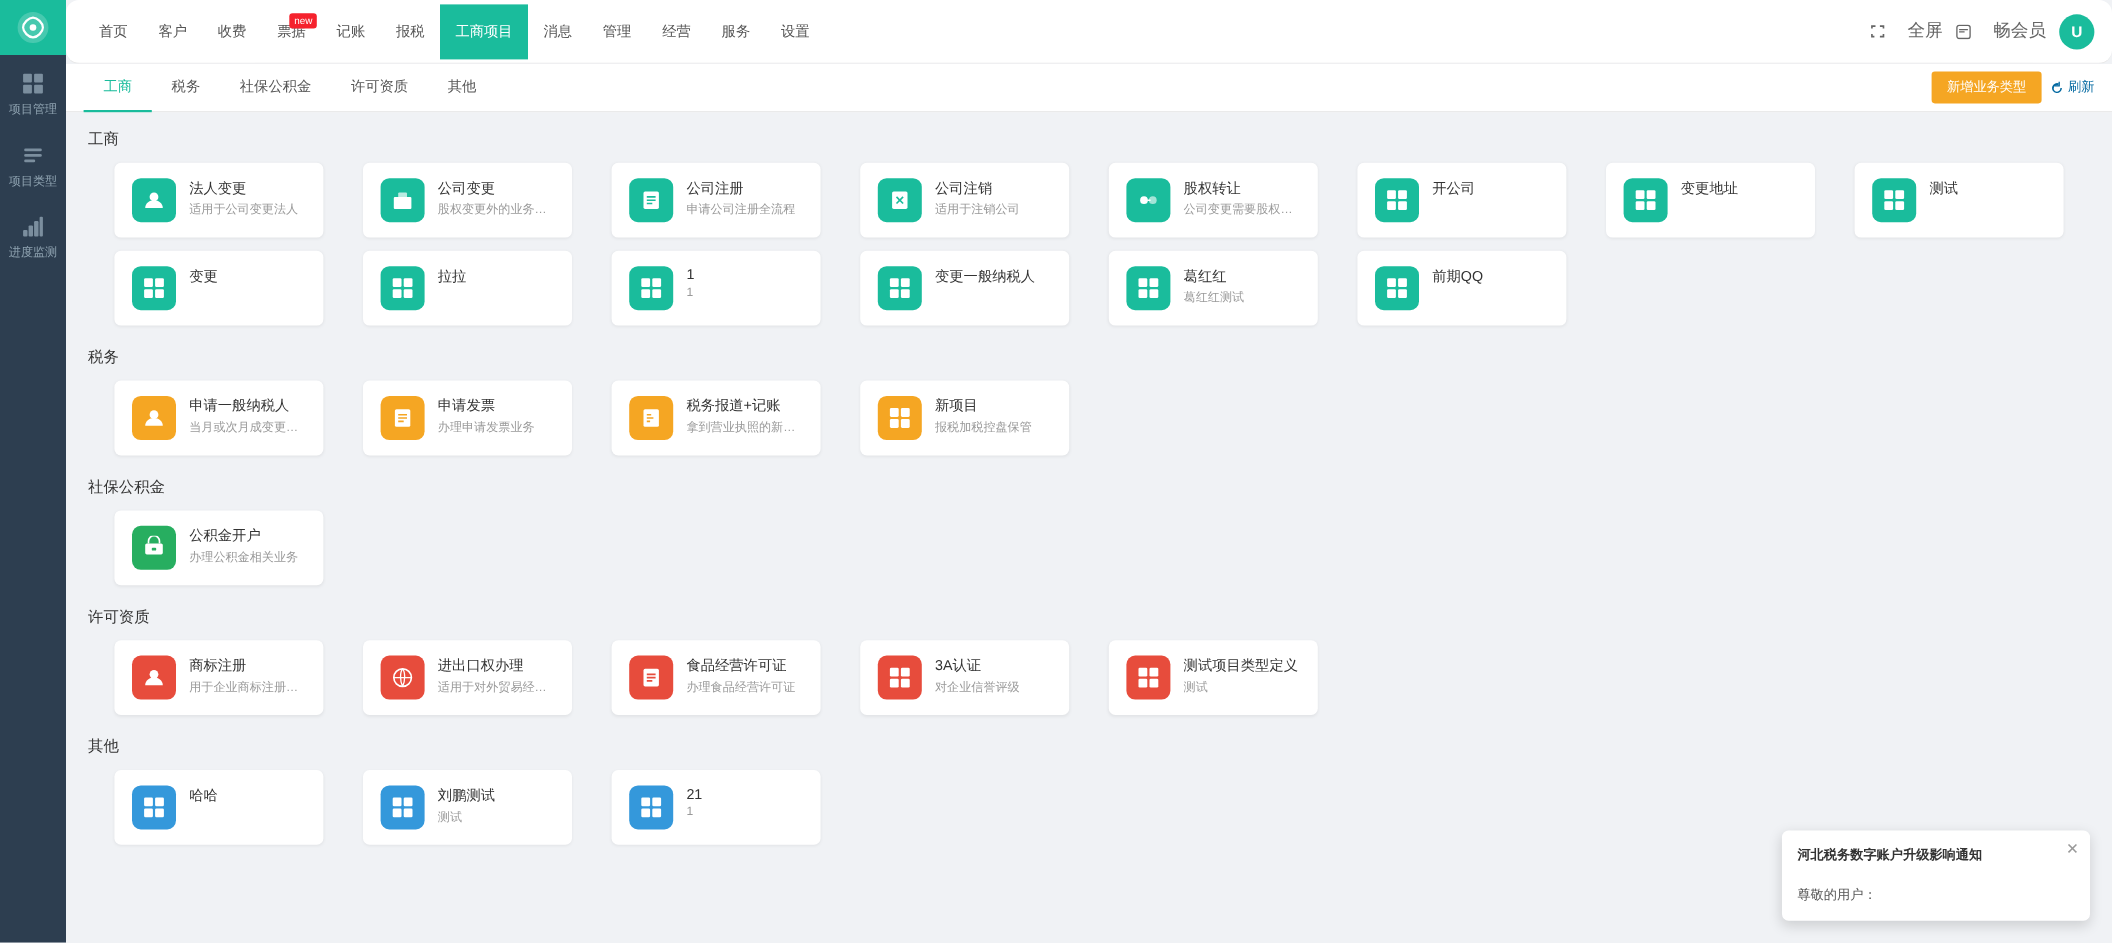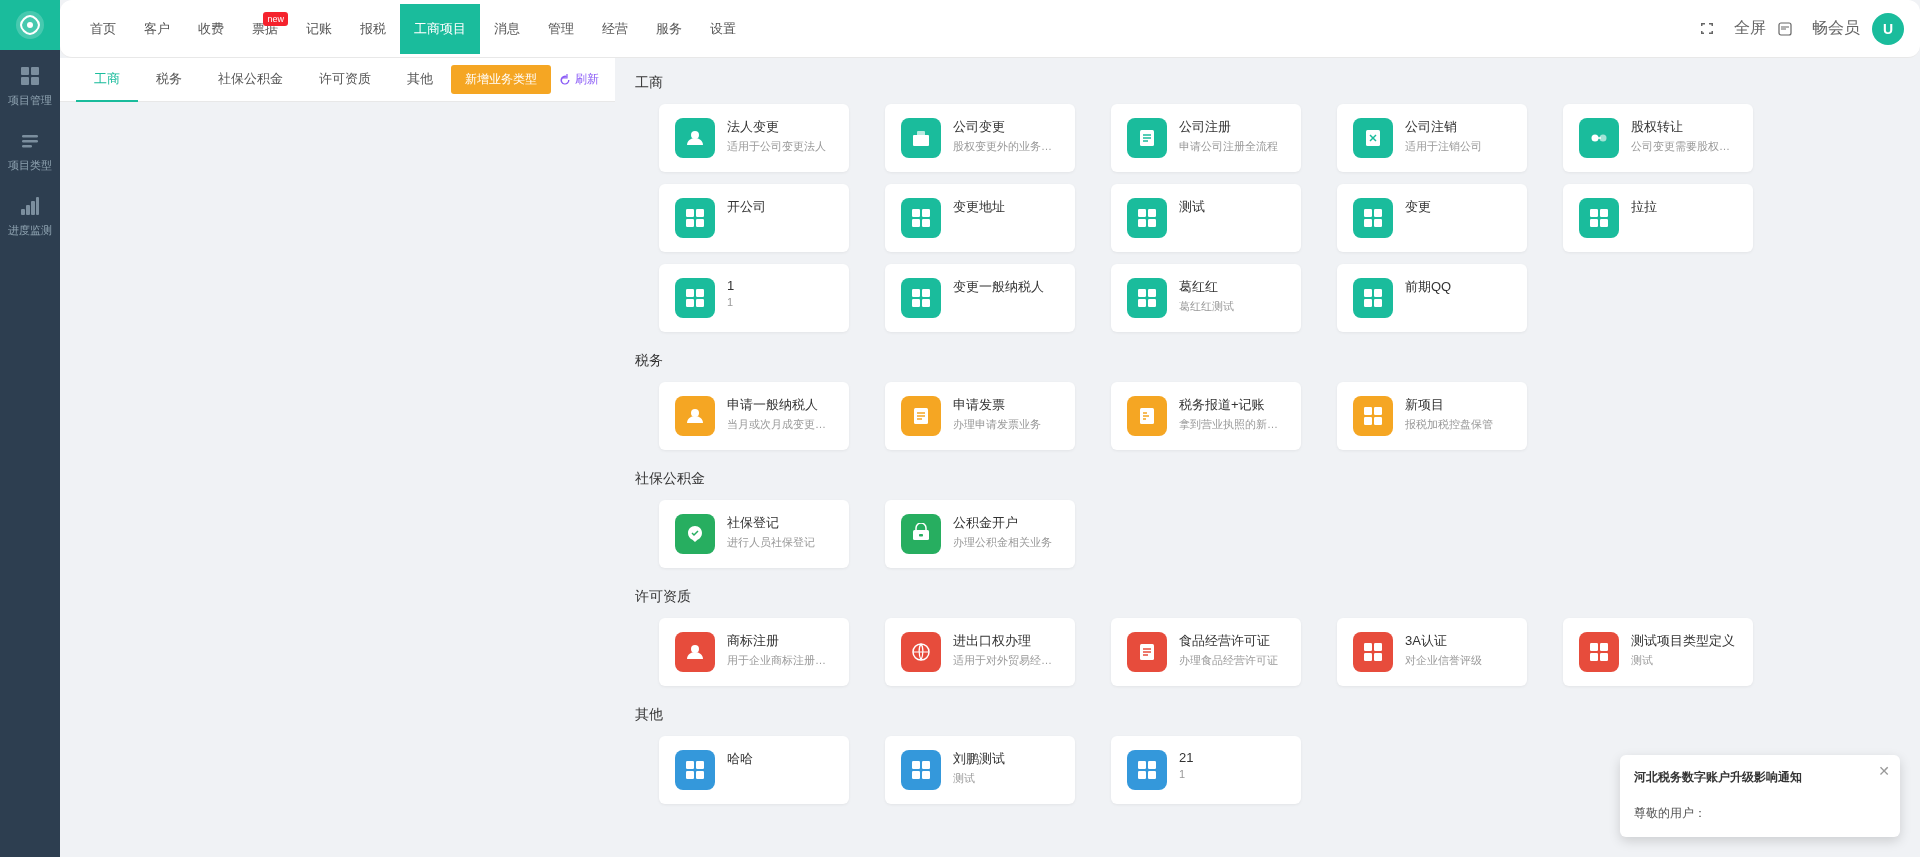--- a/index.html
+++ b/index.html
@@ -109,21 +109,21 @@
     .content-area {
       flex: 1;
       display: flex;
       overflow: hidden;
     }
 
     
     .page {
       flex: 1;
       display: flex;
-      flex-direction: row;
+      flex-direction: column;
       overflow: hidden;
     }
 
     
     .tabs-bar {
       background: #fff;
       border-bottom: 1px solid #e8e8e8;
       display: flex;
       align-items: center;
       padding: 0 16px;
@@ -152,21 +152,21 @@
       color: #fff;
       border: none;
       padding: 6px 14px;
       border-radius: 3px;
       cursor: pointer;
       font-size: 12px;
     }
     .btn-refresh {
       background: transparent;
       border: none;
-      color: #8b5cf6;
+      color: #0369a1;
       cursor: pointer;
       font-size: 12px;
       display: flex; align-items: center; gap: 4px;
     }
 
     
     .scroll-content {
       flex: 1;
       overflow-y: auto;
       padding: 16px 20px;
@@ -647,32 +647,20 @@
               </div>
             </div>
 
           </div>
         </div>
 
         <div class="section-block">
           <div class="section-title">社保公积金</div>
           <div class="cards-grid">
 
-            <div class="card">
-              <div class="card-icon green">
-                <svg width="22" height="22" viewBox="0 0 22 22" fill="white">
-                    <path d="M11 3C7 3 4 6 4 10c0 3 1.8 5.6 4.5 6.8L11 19l2.5-2.2C16.2 15.6 18 13 18 10c0-4-3-7-7-7z" fill="white"></path>
-                    <path d="M8 10l2 2 4-4" stroke="#27ae60" stroke-width="1.5" fill="none"></path>
-                  </svg>
-              </div>
-              <div class="card-text">
-                <div class="card-name">社保登记</div>
-                <div class="card-desc">进行人员社保登记</div>
-              </div>
-            </div>
 
             <div class="card">
               <div class="card-icon green">
                 <svg width="22" height="22" viewBox="0 0 22 22" fill="white">
                     <rect x="3" y="7" width="16" height="10" rx="1.5" fill="white"></rect>
                     <path d="M6 7V5a5 5 0 0 1 10 0v2" stroke="white" stroke-width="1.5" fill="none"></path>
                     <rect x="9" y="11" width="4" height="2.5" rx="0.8" fill="#27ae60"></rect>
                   </svg>
               </div>
               <div class="card-text">

